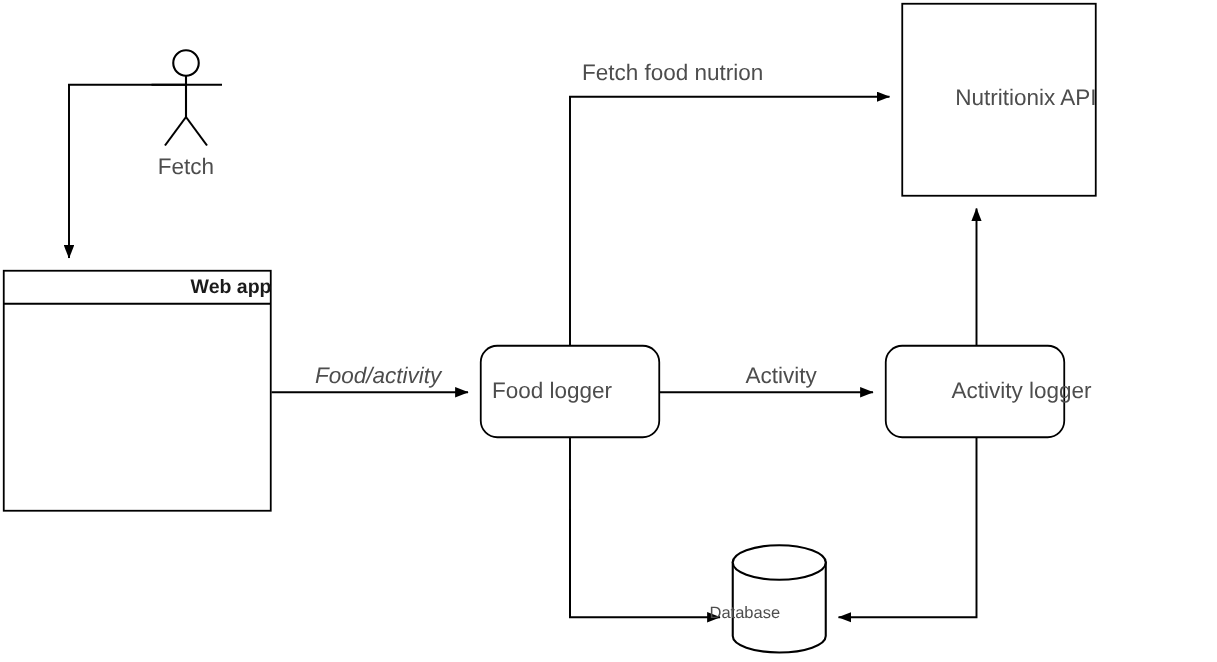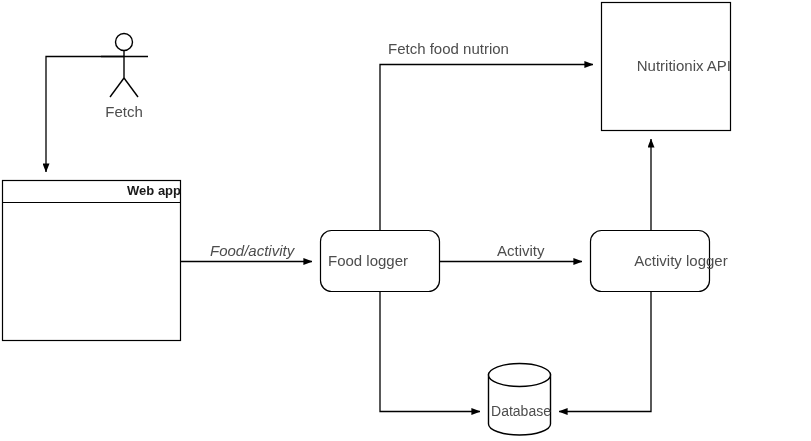--- a/index.html
+++ b/index.html
@@ -65,25 +65,24 @@
     margin-left: 25px;
   }
   .lbl-nutritionix {
     left: 601px;
     top: 58px;
     width: 130px;
     font-size: 15px;
     text-align: right;
   }
   .lbl-database {
-    left: 490px;
+    left: 473px;
     top: 404px;
     width: 62px;
-    font-size: 14px;
-    text-align: center;
+    font-size: 11px;
   }
   .edge-label {
     position: absolute;
     font-family: "Liberation Sans", sans-serif;
     font-size: 15px;
     color: #4d4d4d;
     white-space: nowrap;
     line-height: 1;
   }
   .lbl-food-activity { left: 210px; top: 243px; font-style: italic; }

